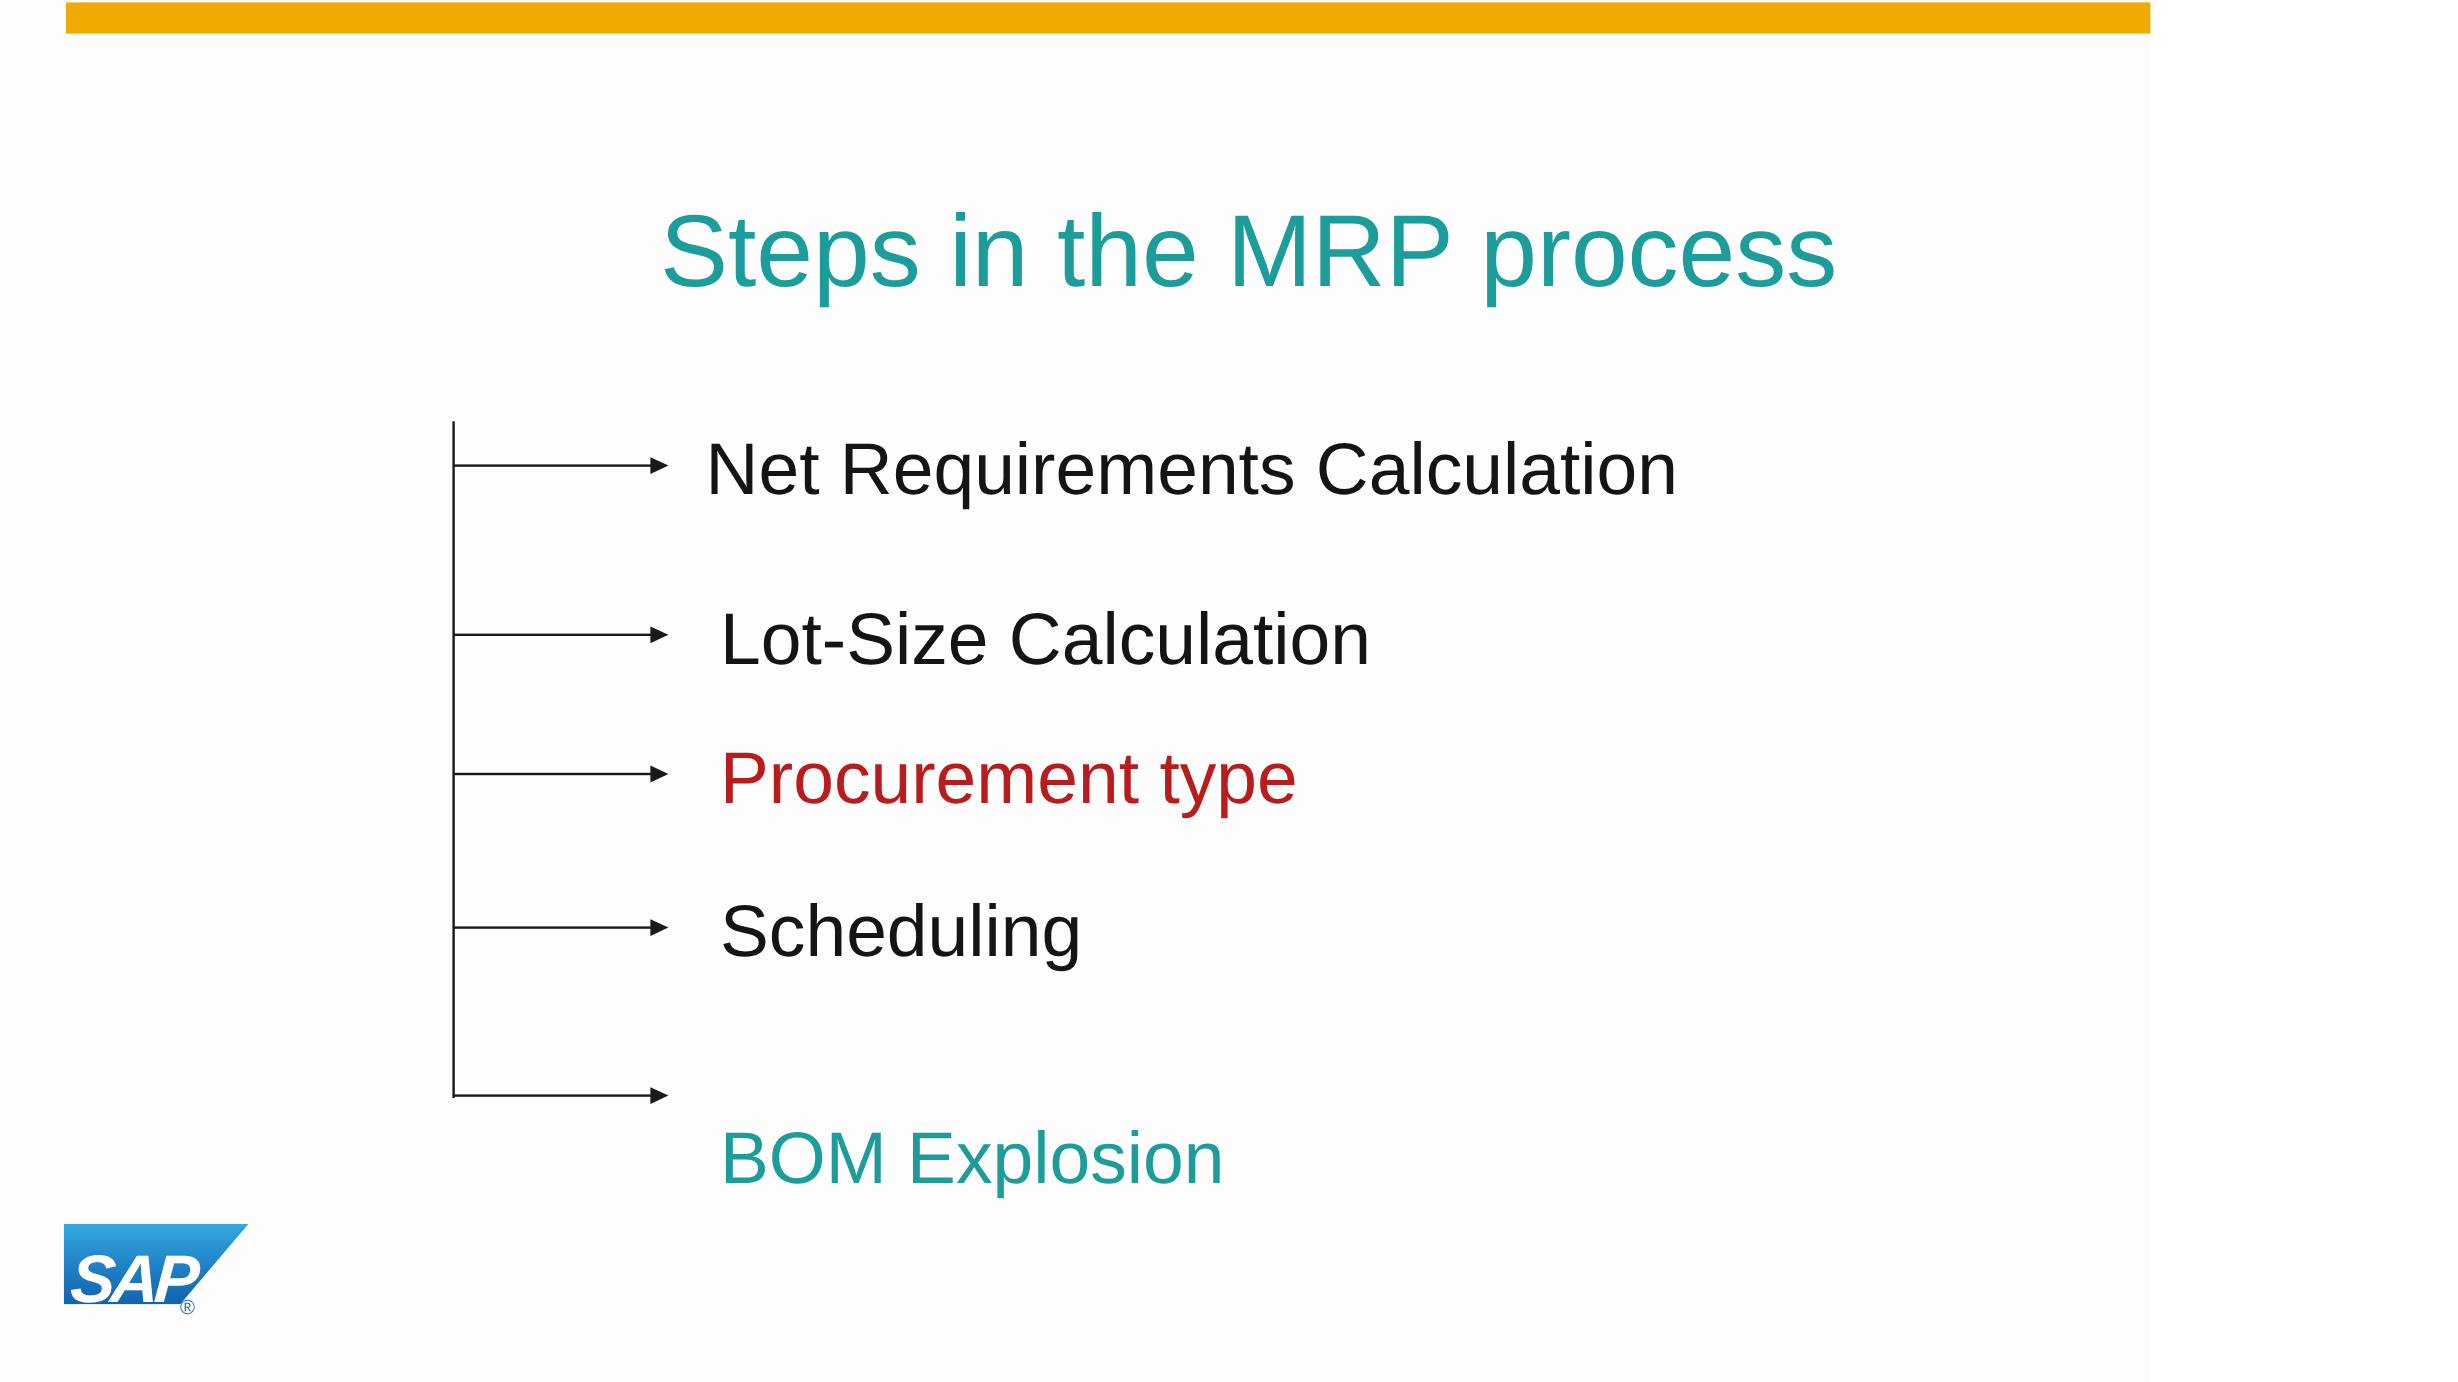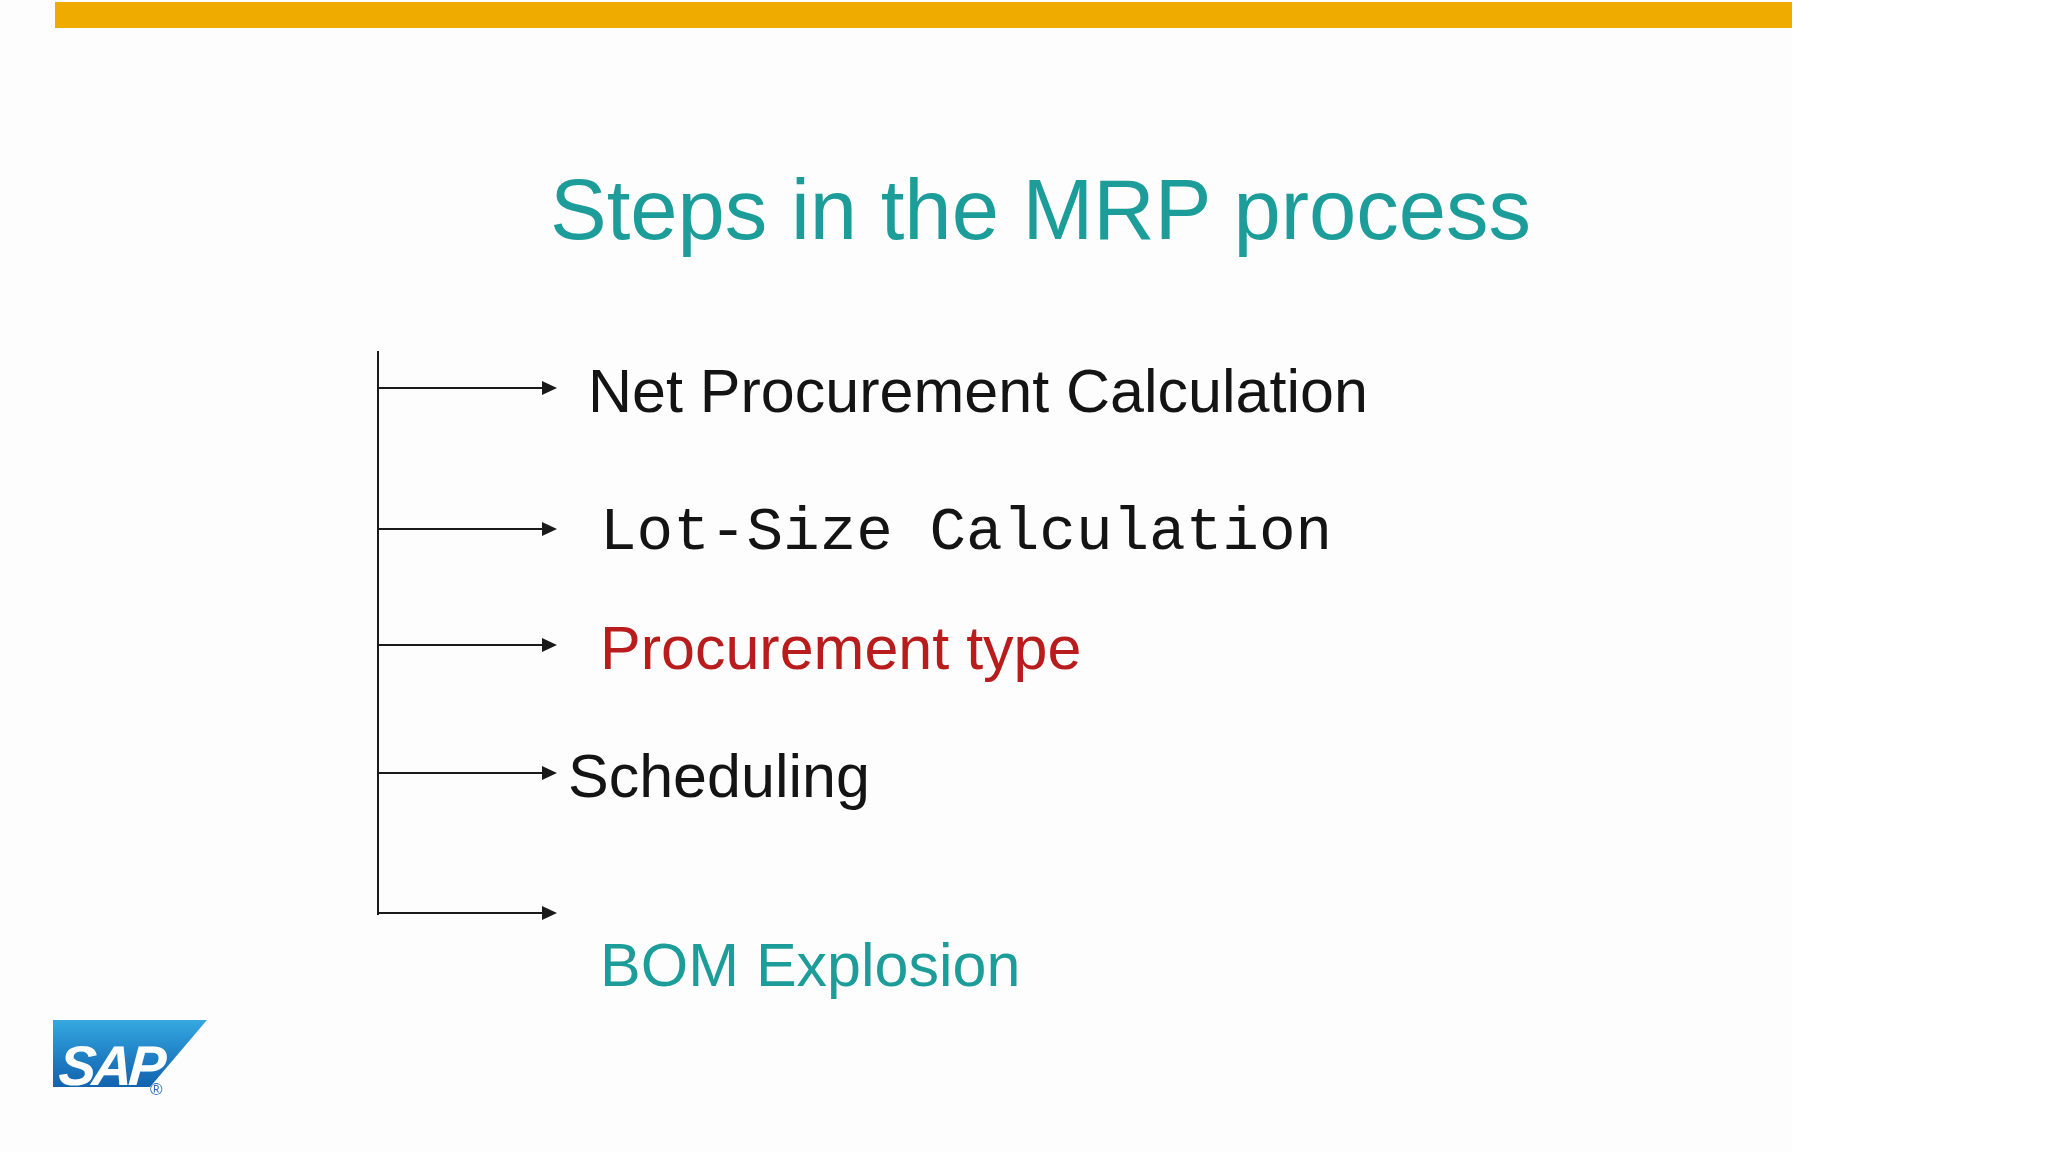--- a/index.html
+++ b/index.html
@@ -101,30 +101,30 @@
 
   <div class="topbar" style="background: rgb(240, 171, 0);"></div>
 
   <h1 class="title" style="color: rgb(29, 157, 154);">Steps in the MRP process</h1>
 
   <div class="tree">
     <div class="trunk"></div>
 
   <div class="branch-line" style="top: 387px; background: rgb(26, 26, 26);"></div>
       <div class="arrowhead" style="top: 381px; border-left-color: rgb(26, 26, 26);"></div>
-      <div class="step-label" style="left: 588px; top: 361px; color: rgb(20, 20, 20);">Net Procurement Calculation</div>
+      <div class="step-label" style="left: 588px; top: 361px; color: rgb(20, 20, 20);">Net Requirements Calculation</div>
       <div class="branch-line" style="top: 528px; background: rgb(26, 26, 26);"></div>
       <div class="arrowhead" style="top: 522px; border-left-color: rgb(26, 26, 26);"></div>
-      <div class="step-label" style="left: 600px; top: 502px; color: rgb(20, 20, 20); font-family: Liberation Mono, monospace;">Lot-Size Calculation</div>
+      <div class="step-label" style="left: 600px; top: 502px; color: rgb(20, 20, 20);">Lot-Size Calculation</div>
       <div class="branch-line" style="top: 644px; background: rgb(26, 26, 26);"></div>
       <div class="arrowhead" style="top: 638px; border-left-color: rgb(26, 26, 26);"></div>
       <div class="step-label" style="left: 600px; top: 618px; color: #b91c1c;">Procurement type</div>
       <div class="branch-line" style="top: 772px; background: rgb(26, 26, 26);"></div>
       <div class="arrowhead" style="top: 766px; border-left-color: rgb(26, 26, 26);"></div>
-      <div class="step-label" style="left: 568px; top: 746px; color: rgb(20, 20, 20);">Scheduling</div>
+      <div class="step-label" style="left: 600px; top: 746px; color: rgb(20, 20, 20);">Scheduling</div>
       <div class="branch-line" style="top: 912px; background: rgb(26, 26, 26);"></div>
       <div class="arrowhead" style="top: 906px; border-left-color: rgb(26, 26, 26);"></div>
       <div class="step-label" style="left: 600px; top: 935px; color: rgb(29, 157, 154);">BOM Explosion</div>
     </div>
 
   <div class="logo" style="background: linear-gradient(rgb(53, 169, 224) 0%, rgb(31, 127, 196) 55%, rgb(18, 99, 174) 100%);">
     <p class="logo-text">SAP</p>
   </div>
   <span class="reg-mark">®</span>
 

